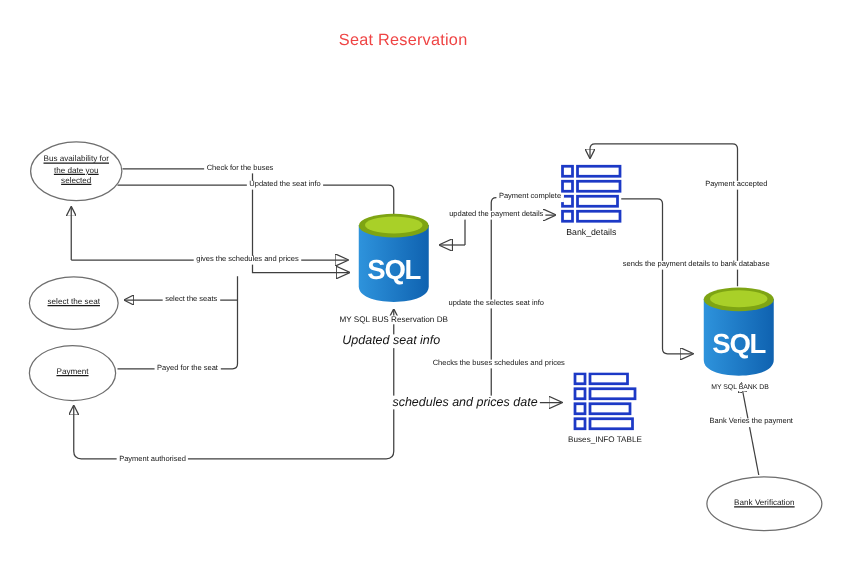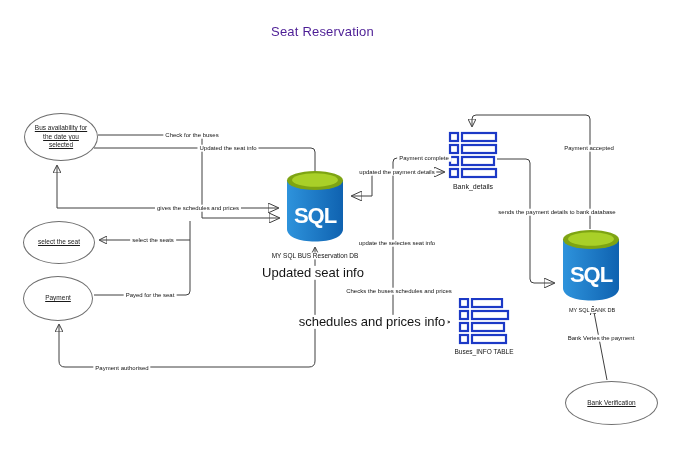--- a/index.html
+++ b/index.html
@@ -2,36 +2,36 @@
 <html><head>
 <meta charset="utf-8">
 <style>
   html,body{margin:0;padding:0;background:#ffffff;}
   .canvas{
     position:relative;width:680px;height:449px;background:#ffffff;overflow:hidden;
     font-family:"Liberation Sans","DejaVu Sans",sans-serif;color:#1a1a1a;
   }
   .title{
     position:absolute;left:0;top:24px;width:645px;text-align:center;
-    font-size:13px;color:#4c1d95;letter-spacing:.2px;
+    font-size:13px;color:#ef4444;letter-spacing:.2px;
   }
   svg.wires{position:absolute;left:0;top:0;width:680px;height:449px;z-index:1;}
   svg.wires path{fill:none;stroke:#3f3f3f;stroke-width:1;}
   .node{position:absolute;z-index:2;text-decoration:underline;}
   .ellipse{
     border:1px solid #6e6e6e;border-radius:50%;background:#fff;
     display:flex;align-items:center;justify-content:center;text-align:center;
     font-size:6.5px;line-height:1.3;box-sizing:border-box;padding:2px 7px;
   }
   .lbl{
     position:absolute;z-index:3;transform:translate(-50%,-50%);
     background:#ffffff;white-space:nowrap;font-size:6px;line-height:1.1;
     padding:0 2px;color:#141414;
   }
-  .lbl.big{font-size:13px;}
+  .lbl.big{font-size:10px;font-style:italic;}
   .lbl.node-caption{font-size:6.5px;}
   .lbl.small{font-size:5.5px;}
   .iconwrap{display:block;}
   .sql-text{
     font-family:"Liberation Sans","DejaVu Sans",sans-serif;
     font-weight:bold;letter-spacing:-1px;fill:#ffffff;
   }
 </style>
 </head>
 <body>
@@ -153,16 +153,16 @@
   <div class="lbl" style="left:198px;top:208px;">gives the schedules and prices</div>
   <div class="lbl" style="left:153px;top:240px;">select the seats</div>
   <div class="lbl" style="left:150px;top:295px;">Payed for the seat</div>
   <div class="lbl" style="left:122px;top:368px;">Payment authorised</div>
   <div class="lbl" style="left:424px;top:158px;">Payment complete</div>
   <div class="lbl" style="left:397px;top:172px;">updated the payment details</div>
   <div class="lbl" style="left:589px;top:148px;">Payment accepted</div>
   <div class="lbl" style="left:557px;top:212px;">sends the payment details to bank database</div>
   <div class="lbl" style="left:397px;top:243px;">update the selectes seat info</div>
   <div class="lbl" style="left:399px;top:291px;">Checks the buses schedules and prices</div>
-  <div class="lbl big" style="left:372px;top:322px;">schedules and prices info</div>
+  <div class="lbl big" style="left:372px;top:322px;">schedules and prices date</div>
   <div class="lbl" style="left:601px;top:338px;">Bank Veries the payment</div>
 
 </div>
 
 </body></html>

